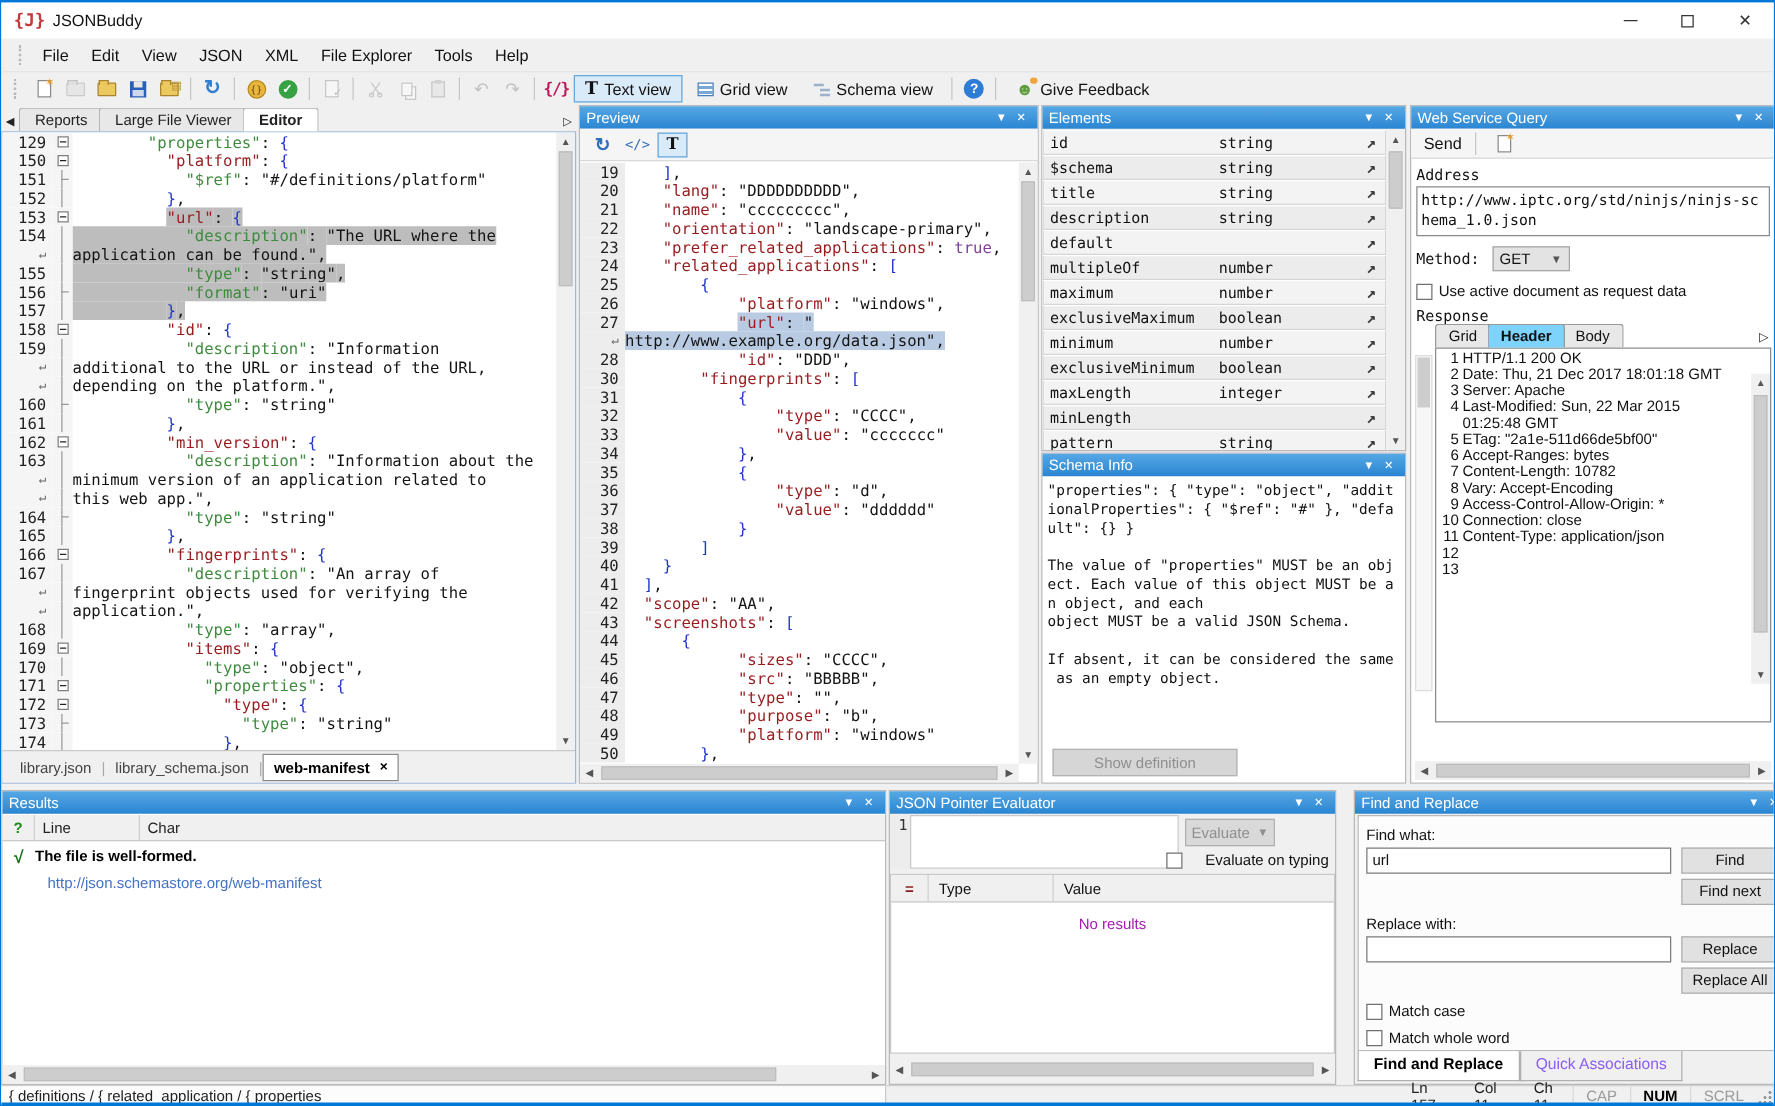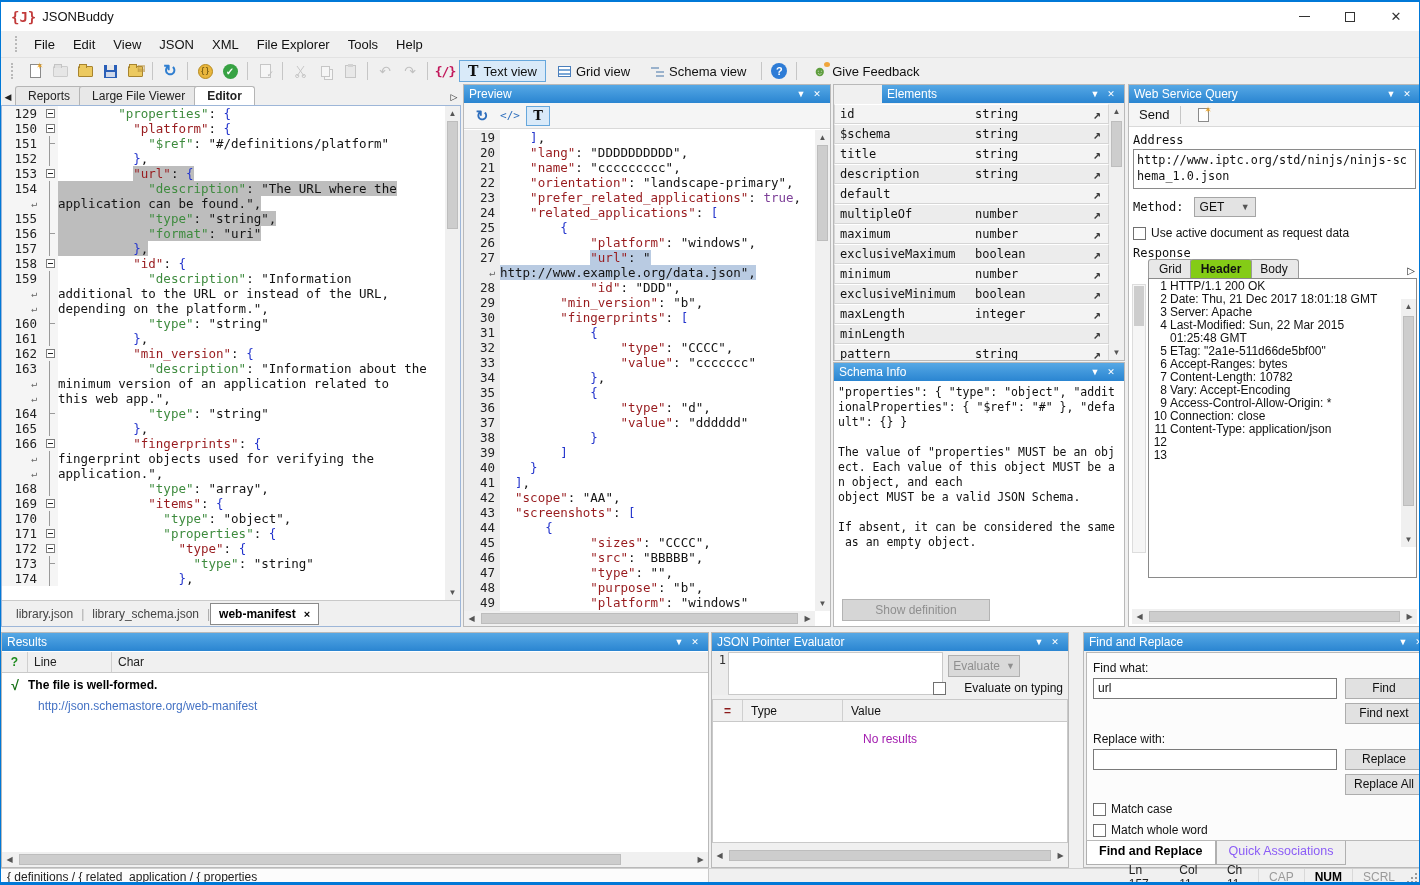--- a/index.html
+++ b/index.html
@@ -99,21 +99,21 @@
 .fclose{font-size:11px;}
 
 #preview{left:462px;top:82px;width:368px;height:543px;}
 #prevtools{height:26px;background:#f5f5f5;border-bottom:1px solid #d9d9d9;display:flex;align-items:center;gap:4px;padding-left:6px;}
 .pvico{width:24px;height:20px;display:flex;align-items:center;justify-content:center;font-size:13px;color:#2f6fbd;}
 .pvico.tact{border:1px solid #66a7dc;background:#d9eaf9;color:#111;font-family:"DejaVu Serif",serif;font-weight:bold;}
 #preview-code{left:0;top:45px;right:15px;bottom:15px;}
 #prevvsb{top:45px;bottom:15px;}
 #prevhsb{left:0;right:15px;}
 
-#elements{left:832px;top:82px;width:292px;height:277px;background:#f0f0f0;padding-left:48px;}
+#elements{left:832px;top:82px;width:292px;height:277px;background:#f0f0f0;}
 #elemrows{position:absolute;left:0;top:19px;right:15px;bottom:0;overflow:hidden;background:#fafafa;}
 .erow{display:flex;align-items:center;height:20px;border:1px solid #d5d5d5;border-top:1px solid #fff;background:#ececec;padding-left:5px;font-family:"DejaVu Sans Mono",monospace;font-size:12px;}
 .erow:nth-child(odd){background:#f3f3f3;}
 .ename{width:135px;color:#111;}
 .etype{flex:1;color:#111;}
 .earrow{width:22px;text-align:center;font-weight:bold;color:#3c3c3c;font-size:13px;}
 #elemvsb{top:19px;}
 
 #schemainfo{left:832px;top:360px;width:292px;height:265px;}
 #schemainfo pre{font-family:"DejaVu Sans Mono",monospace;font-size:11.5px;line-height:15px;padding:4px 4px;color:#111;}
@@ -127,21 +127,21 @@
 #methodrow{display:flex;align-items:center;gap:10px;margin:8px 4px 0 4px;}
 #methodlbl{font-family:"DejaVu Sans Mono",monospace;font-size:12px;}
 #methodsel{width:62px;height:20px;background:#e3e3e3;border:1px solid #a5a5a5;display:flex;align-items:center;padding:0 5px;font-size:12px;justify-content:space-between;}
 .chkrow{display:flex;align-items:center;gap:5px;margin:9px 4px 0 4px;font-size:12px;color:#111;}
 .chk{width:13px;height:13px;border:1px solid #707070;background:#fff;flex:none;}
 #resparea{position:absolute;left:3px;top:173px;right:3px;bottom:18px;}
 #respvsbL{position:absolute;left:0;top:26px;bottom:55px;width:14px;background:#f6f6f6;border:1px solid #ddd;}
 #respvsbL .th{position:absolute;left:1px;right:1px;top:1px;height:40px;background:#cdcdcd;}
 #resptabs{position:absolute;left:16px;top:0;right:0;height:20px;display:flex;align-items:flex-end;}
 .rtab{padding:2px 10px;font-size:12px;border:1px solid #9a9a9a;border-bottom:none;border-radius:3px 3px 0 0;background:#e8e8e8;margin-right:-3px;height:19px;}
-.rtab.active{background:#84cc16;font-weight:bold;z-index:2;position:relative;margin-top:40px;}
+.rtab.active{background:#7dd3fc;font-weight:bold;z-index:2;position:relative;margin-top:40px;}
 #resptabs .sp{flex:1;}
 #resptabs .more{font-size:10px;padding:0 2px 2px 0;color:#222;}
 #respbox{position:absolute;left:16px;top:20px;right:0;bottom:30px;border:1px solid #8a8a8a;background:#fff;overflow:hidden;}
 #resplines{position:absolute;left:0;top:1px;right:15px;bottom:0;}
 .rrow{display:flex;font-size:12px;line-height:13px;color:#111;}
 .rnum{width:21px;flex:none;text-align:right;padding-right:3px;}
 .rtxt{flex:1;white-space:pre-wrap;}
 #respvsb{top:20px;right:0;bottom:30px;position:absolute;width:15px;background:#f0f0f0;}
 #wsqhsb{left:3px;right:3px;}
 
@@ -341,20 +341,21 @@
         <div class="crow"><span class="gut wrapg">↵</span><span class="fold w"></span><span class="codeln"><span class="tk tk-s">depending on the platform.",</span></span></div>
         <div class="crow"><span class="gut">160</span><span class="fold t"></span><span class="codeln"><span class="tk tk-i">            </span><span class="tk tk-k2">"type"</span><span class="tk tk-d">: </span><span class="tk tk-s">"string"</span></span></div>
         <div class="crow"><span class="gut">161</span><span class="fold l"></span><span class="codeln"><span class="tk tk-i">          </span><span class="tk tk-pb">}</span><span class="tk tk-d">,</span></span></div>
         <div class="crow"><span class="gut">162</span><span class="fold "><span class="foldbox"></span></span><span class="codeln"><span class="tk tk-i">          </span><span class="tk tk-k1">"min_version"</span><span class="tk tk-d">: </span><span class="tk tk-pb">{</span></span></div>
         <div class="crow"><span class="gut">163</span><span class="fold l"></span><span class="codeln"><span class="tk tk-i">            </span><span class="tk tk-k2">"description"</span><span class="tk tk-d">: </span><span class="tk tk-s">"Information about the</span></span></div>
         <div class="crow"><span class="gut wrapg">↵</span><span class="fold w"></span><span class="codeln"><span class="tk tk-s">minimum version of an application related to</span></span></div>
         <div class="crow"><span class="gut wrapg">↵</span><span class="fold w"></span><span class="codeln"><span class="tk tk-s">this web app.",</span></span></div>
         <div class="crow"><span class="gut">164</span><span class="fold t"></span><span class="codeln"><span class="tk tk-i">            </span><span class="tk tk-k2">"type"</span><span class="tk tk-d">: </span><span class="tk tk-s">"string"</span></span></div>
         <div class="crow"><span class="gut">165</span><span class="fold l"></span><span class="codeln"><span class="tk tk-i">          </span><span class="tk tk-pb">}</span><span class="tk tk-d">,</span></span></div>
         <div class="crow"><span class="gut">166</span><span class="fold "><span class="foldbox"></span></span><span class="codeln"><span class="tk tk-i">          </span><span class="tk tk-k1">"fingerprints"</span><span class="tk tk-d">: </span><span class="tk tk-pb">{</span></span></div>
+        <div class="crow"><span class="gut">167</span><span class="fold l"></span><span class="codeln"><span class="tk tk-i">            </span><span class="tk tk-k2">"description"</span><span class="tk tk-d">: </span><span class="tk tk-s">"An array of</span></span></div>
         <div class="crow"><span class="gut wrapg">↵</span><span class="fold w"></span><span class="codeln"><span class="tk tk-s">fingerprint objects used for verifying the</span></span></div>
         <div class="crow"><span class="gut wrapg">↵</span><span class="fold w"></span><span class="codeln"><span class="tk tk-s">application.",</span></span></div>
         <div class="crow"><span class="gut">168</span><span class="fold l"></span><span class="codeln"><span class="tk tk-i">            </span><span class="tk tk-k2">"type"</span><span class="tk tk-d">: </span><span class="tk tk-s">"array"</span><span class="tk tk-d">,</span></span></div>
         <div class="crow"><span class="gut">169</span><span class="fold "><span class="foldbox"></span></span><span class="codeln"><span class="tk tk-i">            </span><span class="tk tk-k1">"items"</span><span class="tk tk-d">: </span><span class="tk tk-pb">{</span></span></div>
         <div class="crow"><span class="gut">170</span><span class="fold l"></span><span class="codeln"><span class="tk tk-i">              </span><span class="tk tk-k2">"type"</span><span class="tk tk-d">: </span><span class="tk tk-s">"object"</span><span class="tk tk-d">,</span></span></div>
         <div class="crow"><span class="gut">171</span><span class="fold "><span class="foldbox"></span></span><span class="codeln"><span class="tk tk-i">              </span><span class="tk tk-k2">"properties"</span><span class="tk tk-d">: </span><span class="tk tk-pb">{</span></span></div>
         <div class="crow"><span class="gut">172</span><span class="fold "><span class="foldbox"></span></span><span class="codeln"><span class="tk tk-i">                </span><span class="tk tk-k1">"type"</span><span class="tk tk-d">: </span><span class="tk tk-pb">{</span></span></div>
         <div class="crow"><span class="gut">173</span><span class="fold t"></span><span class="codeln"><span class="tk tk-i">                  </span><span class="tk tk-k2">"type"</span><span class="tk tk-d">: </span><span class="tk tk-s">"string"</span></span></div>
         <div class="crow"><span class="gut">174</span><span class="fold l"></span><span class="codeln"><span class="tk tk-i">                </span><span class="tk tk-pb">}</span><span class="tk tk-d">,</span></span></div>
       </div>
@@ -391,21 +392,20 @@
         <div class="crow"><span class="gut">20</span><span class="codeln"><span class="tk tk-i">    </span><span class="tk tk-k1">"lang"</span><span class="tk tk-d">: </span><span class="tk tk-s">"DDDDDDDDDD"</span><span class="tk tk-d">,</span></span></div>
         <div class="crow"><span class="gut">21</span><span class="codeln"><span class="tk tk-i">    </span><span class="tk tk-k1">"name"</span><span class="tk tk-d">: </span><span class="tk tk-s">"ccccccccc"</span><span class="tk tk-d">,</span></span></div>
         <div class="crow"><span class="gut">22</span><span class="codeln"><span class="tk tk-i">    </span><span class="tk tk-k1">"orientation"</span><span class="tk tk-d">: </span><span class="tk tk-s">"landscape-primary"</span><span class="tk tk-d">,</span></span></div>
         <div class="crow"><span class="gut">23</span><span class="codeln"><span class="tk tk-i">    </span><span class="tk tk-k1">"prefer_related_applications"</span><span class="tk tk-d">: </span><span class="tk tk-t">true</span><span class="tk tk-d">,</span></span></div>
         <div class="crow"><span class="gut">24</span><span class="codeln"><span class="tk tk-i">    </span><span class="tk tk-k1">"related_applications"</span><span class="tk tk-d">: </span><span class="tk tk-pb">[</span></span></div>
         <div class="crow"><span class="gut">25</span><span class="codeln"><span class="tk tk-i">        </span><span class="tk tk-pb">{</span></span></div>
         <div class="crow"><span class="gut">26</span><span class="codeln"><span class="tk tk-i">            </span><span class="tk tk-k1">"platform"</span><span class="tk tk-d">: </span><span class="tk tk-s">"windows"</span><span class="tk tk-d">,</span></span></div>
         <div class="crow"><span class="gut">27</span><span class="codeln"><span class="tk tk-i">            </span><span class="tk tk-k1 sel">"url"</span><span class="tk tk-d sel">: </span><span class="tk tk-s sel">"</span></span></div>
         <div class="crow"><span class="gut wrapg">↵</span><span class="codeln"><span class="tk tk-s sel">http://www.example.org/data.json"</span><span class="tk tk-d sel">,</span></span></div>
         <div class="crow"><span class="gut">28</span><span class="codeln"><span class="tk tk-i">            </span><span class="tk tk-k1">"id"</span><span class="tk tk-d">: </span><span class="tk tk-s">"DDD"</span><span class="tk tk-d">,</span></span></div>
-        <div class="crow"><span class="gut">29</span><span class="codeln"><span class="tk tk-i">        </span><span class="tk tk-k1">"min_version"</span><span class="tk tk-d">: </span><span class="tk tk-s">"b"</span><span class="tk tk-d">,</span></span></div>
         <div class="crow"><span class="gut">30</span><span class="codeln"><span class="tk tk-i">        </span><span class="tk tk-k1">"fingerprints"</span><span class="tk tk-d">: </span><span class="tk tk-pb">[</span></span></div>
         <div class="crow"><span class="gut">31</span><span class="codeln"><span class="tk tk-i">            </span><span class="tk tk-pb">{</span></span></div>
         <div class="crow"><span class="gut">32</span><span class="codeln"><span class="tk tk-i">                </span><span class="tk tk-k1">"type"</span><span class="tk tk-d">: </span><span class="tk tk-s">"CCCC"</span><span class="tk tk-d">,</span></span></div>
         <div class="crow"><span class="gut">33</span><span class="codeln"><span class="tk tk-i">                </span><span class="tk tk-k1">"value"</span><span class="tk tk-d">: </span><span class="tk tk-s">"ccccccc"</span></span></div>
         <div class="crow"><span class="gut">34</span><span class="codeln"><span class="tk tk-i">            </span><span class="tk tk-pb">}</span><span class="tk tk-d">,</span></span></div>
         <div class="crow"><span class="gut">35</span><span class="codeln"><span class="tk tk-i">            </span><span class="tk tk-pb">{</span></span></div>
         <div class="crow"><span class="gut">36</span><span class="codeln"><span class="tk tk-i">                </span><span class="tk tk-k1">"type"</span><span class="tk tk-d">: </span><span class="tk tk-s">"d"</span><span class="tk tk-d">,</span></span></div>
         <div class="crow"><span class="gut">37</span><span class="codeln"><span class="tk tk-i">                </span><span class="tk tk-k1">"value"</span><span class="tk tk-d">: </span><span class="tk tk-s">"dddddd"</span></span></div>
         <div class="crow"><span class="gut">38</span><span class="codeln"><span class="tk tk-i">            </span><span class="tk tk-pb">}</span></span></div>
         <div class="crow"><span class="gut">39</span><span class="codeln"><span class="tk tk-i">        </span><span class="tk tk-pb">]</span></span></div>

